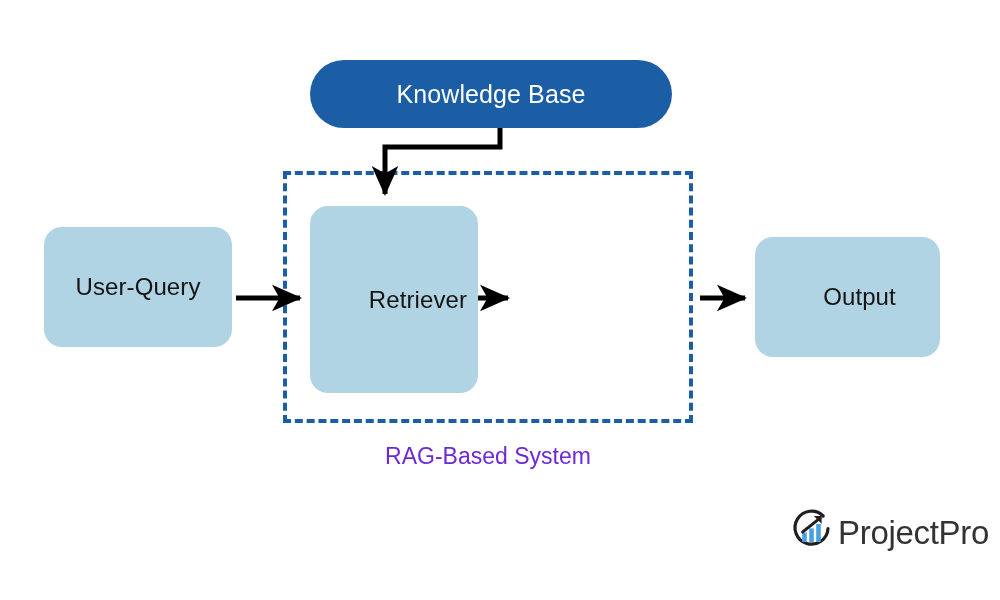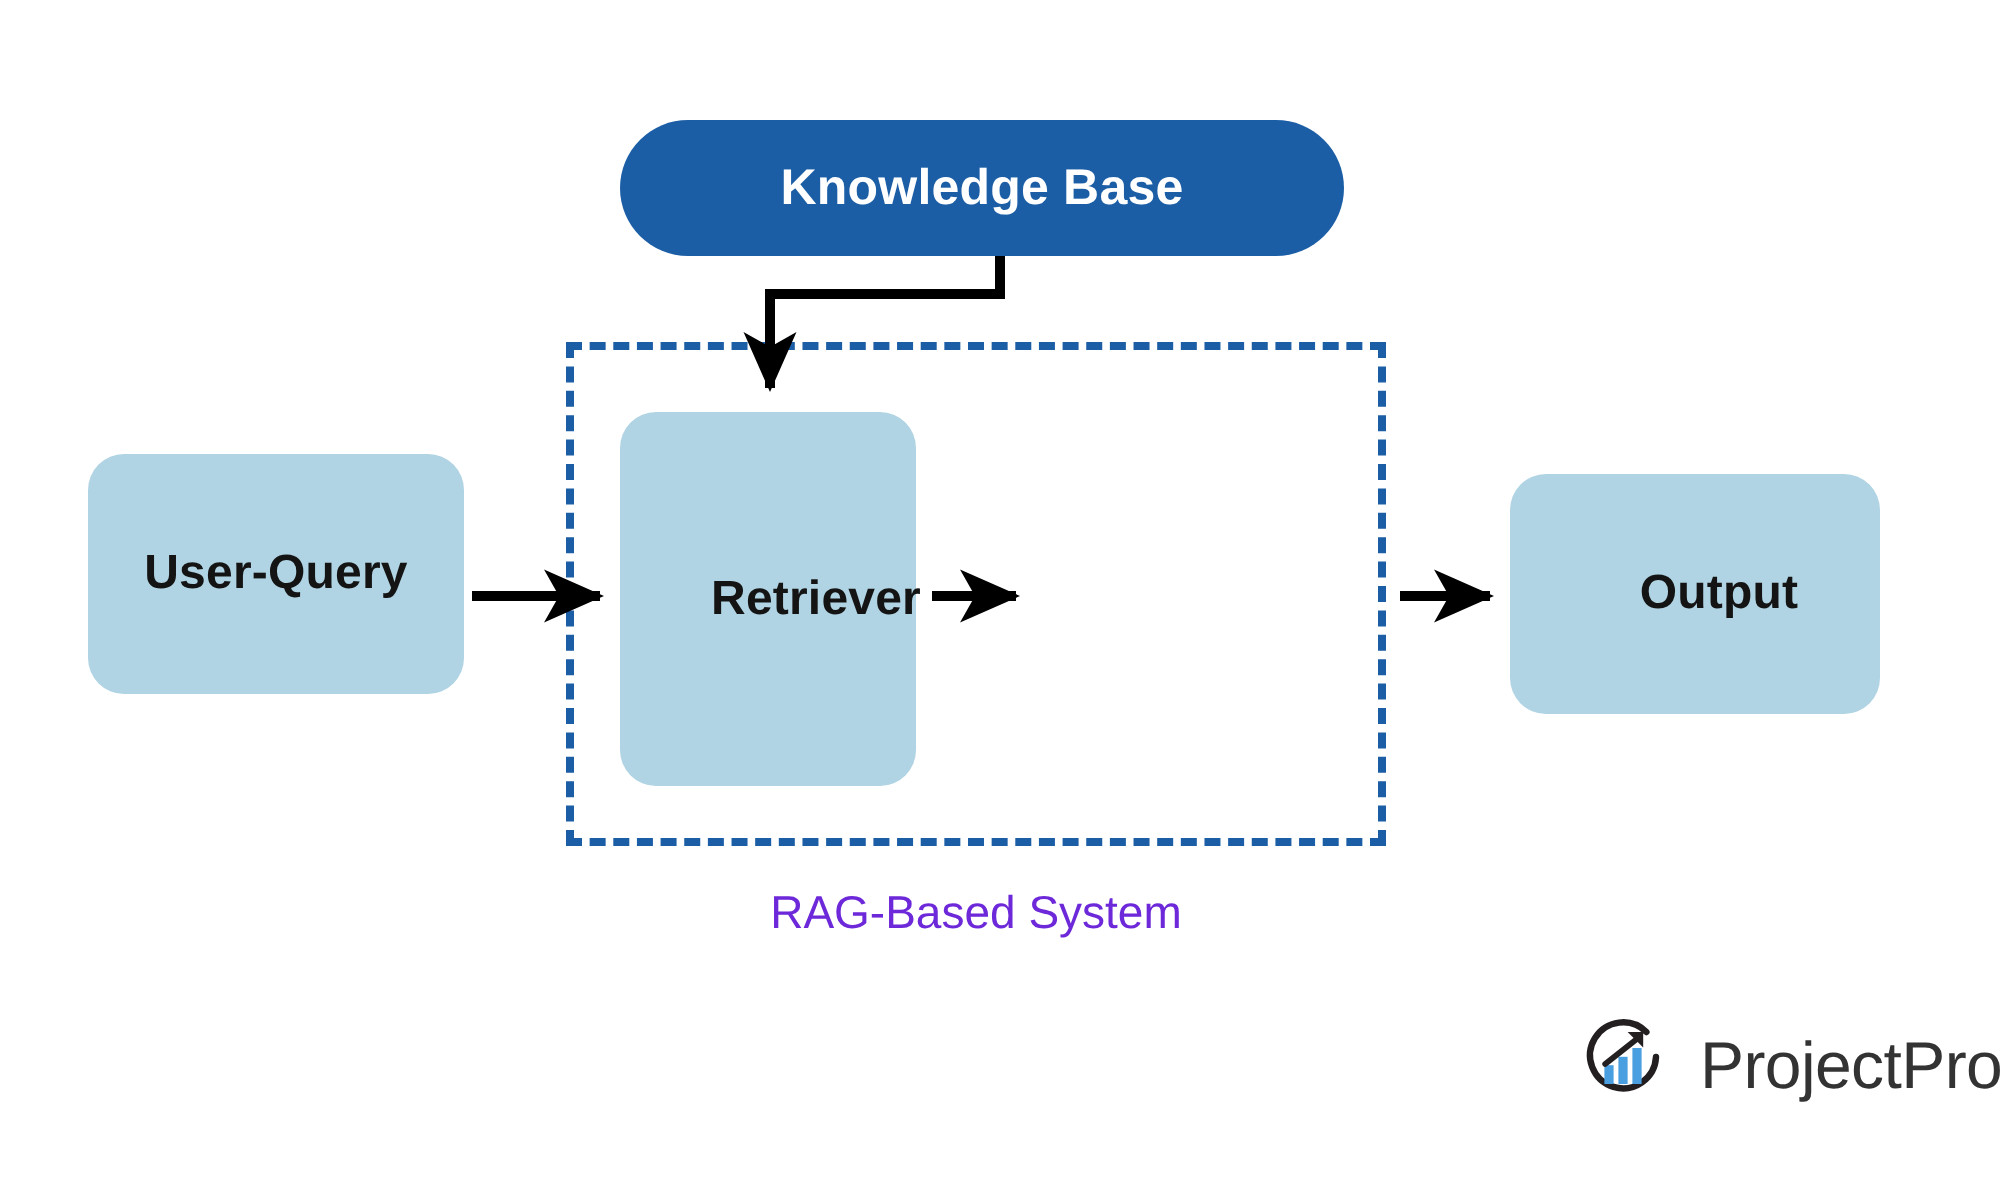--- a/index.html
+++ b/index.html
@@ -20,41 +20,40 @@
 
   
   .node {
     position: absolute;
     display: flex;
     align-items: center;
     justify-content: center;
     box-sizing: border-box;
     text-align: right;
     line-height: 1.15;
-    font-weight: bold;
   }
   .node-light {
     background: #b0d4e3;
     border-radius: 18px;
     color: #141414;
     font-size: 24px;
     letter-spacing: 0.1px;
   }
   .node-dark {
     background: #1b5ea6;
     border-radius: 34px;
     color: #ffffff;
     font-size: 25px;
     letter-spacing: 0.1px;
   }
 
   
   #node-knowledge-base { left: 310px; top: 60px;  width: 362px; height: 68px; }
   #node-user-query     { left: 44px;  top: 227px; width: 188px; height: 120px; }
-  #node-retriever      { left: 310px; top: 206px; width: 148px; height: 187px; padding-left: 48px; }
+  #node-retriever      { left: 310px; top: 206px; width: 168px; height: 187px; padding-left: 48px; }
   #node-generator      { left: 518px; top: 206px; width: 152px; height: 187px; }
   #node-output         { left: 755px; top: 237px; width: 185px; height: 120px; padding-left: 24px; }
 
   
   #rag-group {
     position: absolute;
     left: 283px;
     top: 171px;
     width: 410px;
     height: 252px;
@@ -82,21 +81,21 @@
     pointer-events: none;
   }
 
   
   #brand-logo {
     position: absolute;
     left: 790px;
     top: 508px;
     display: flex;
     align-items: center;
-    gap: 16px;
+    gap: 4px;
   }
   #brand-wordmark {
     font-size: 33px;
     color: #333333;
     letter-spacing: -0.3px;
     line-height: 1;
   }
 </style>
 </head>
 <body>

